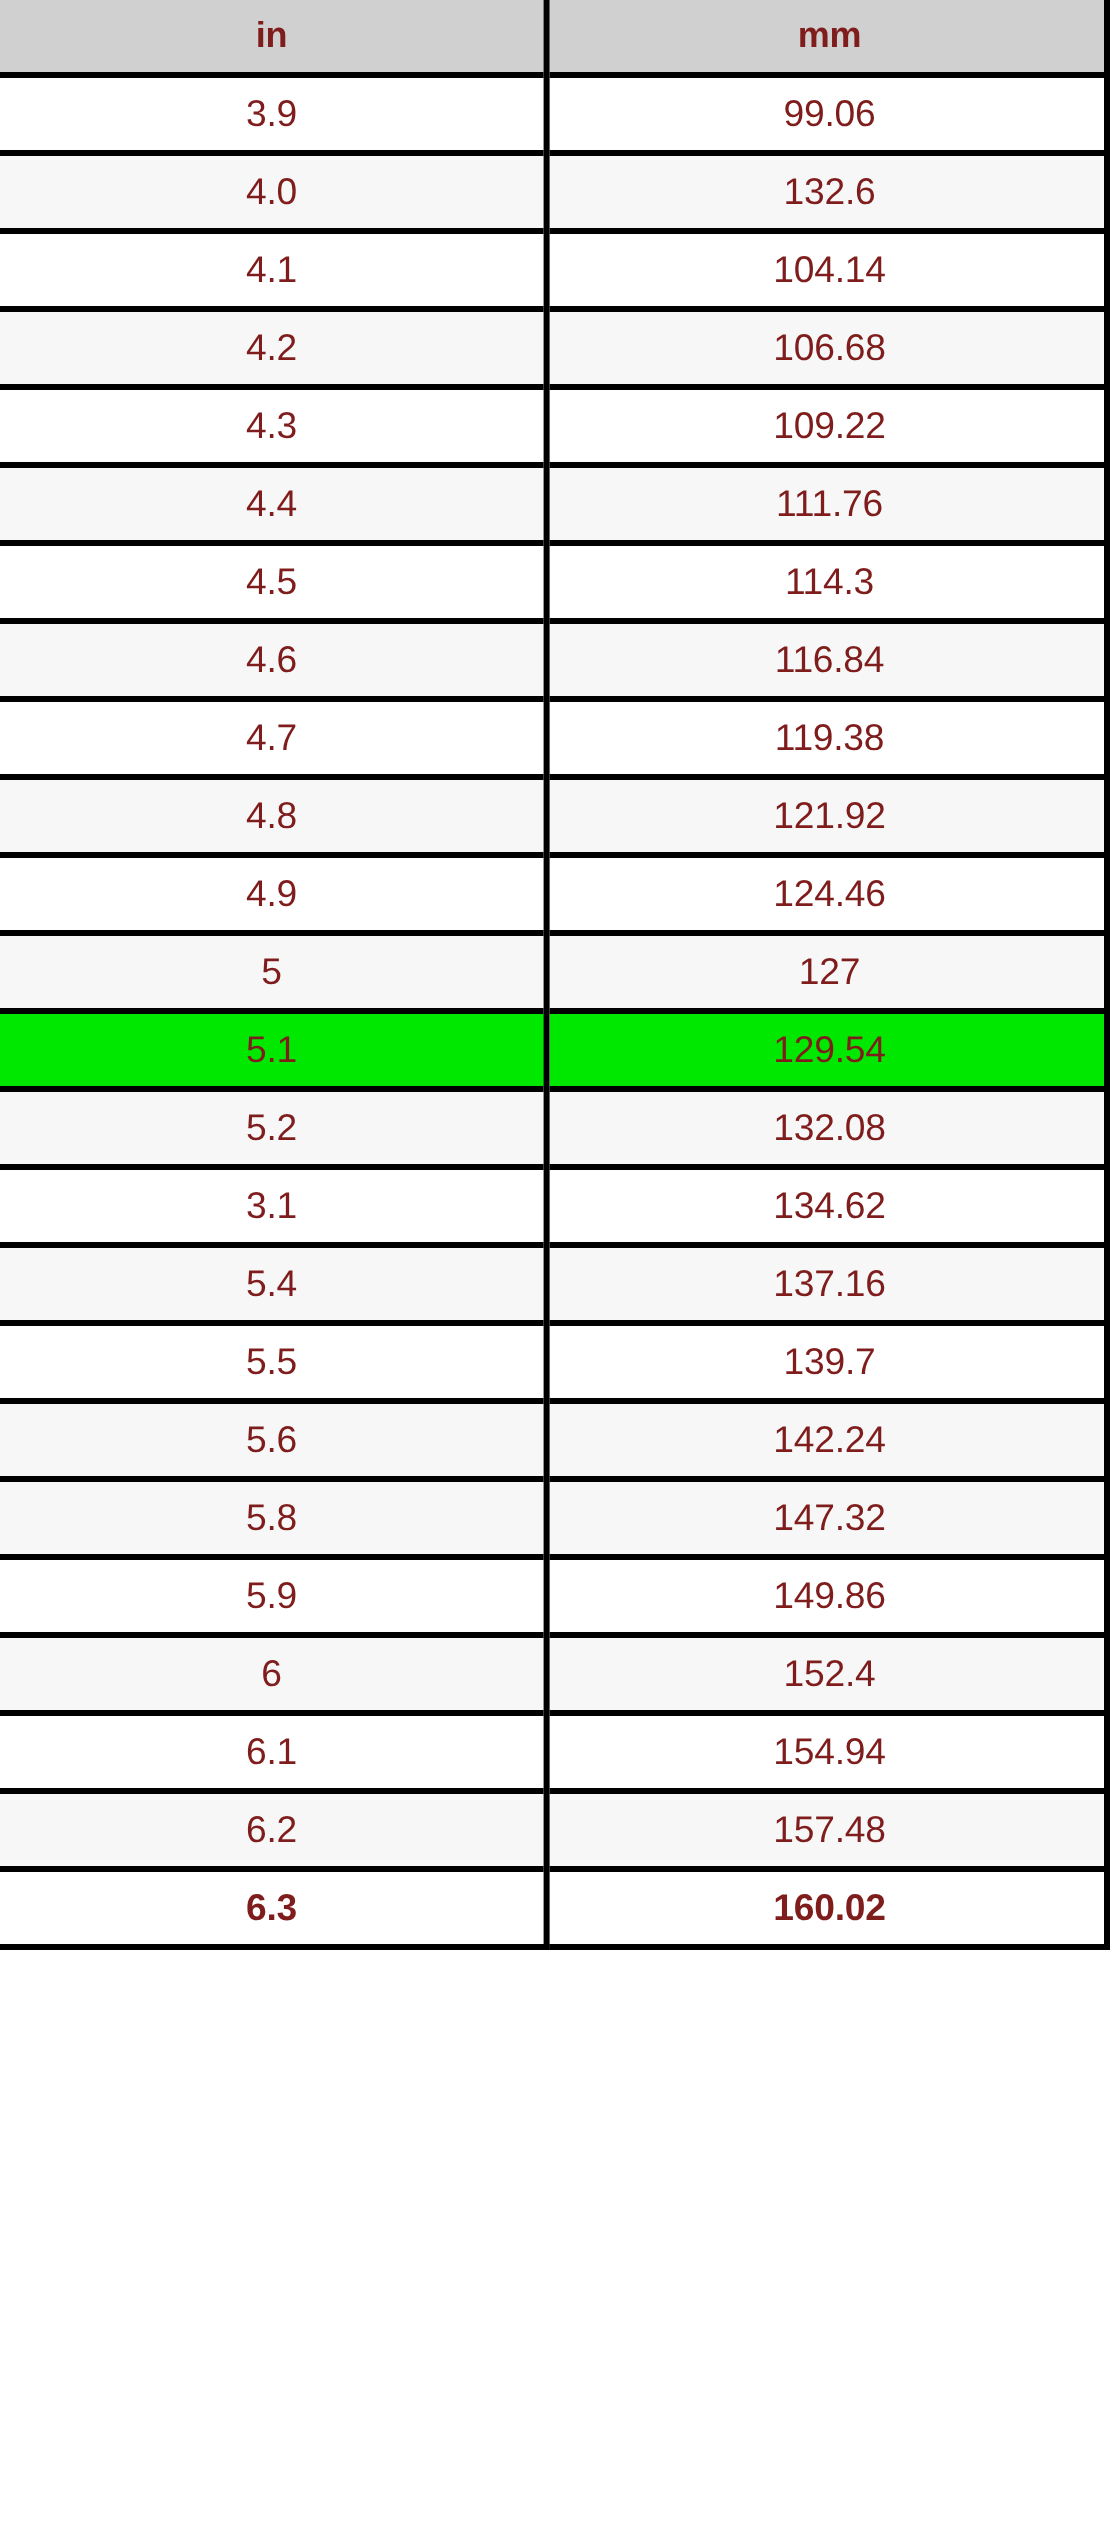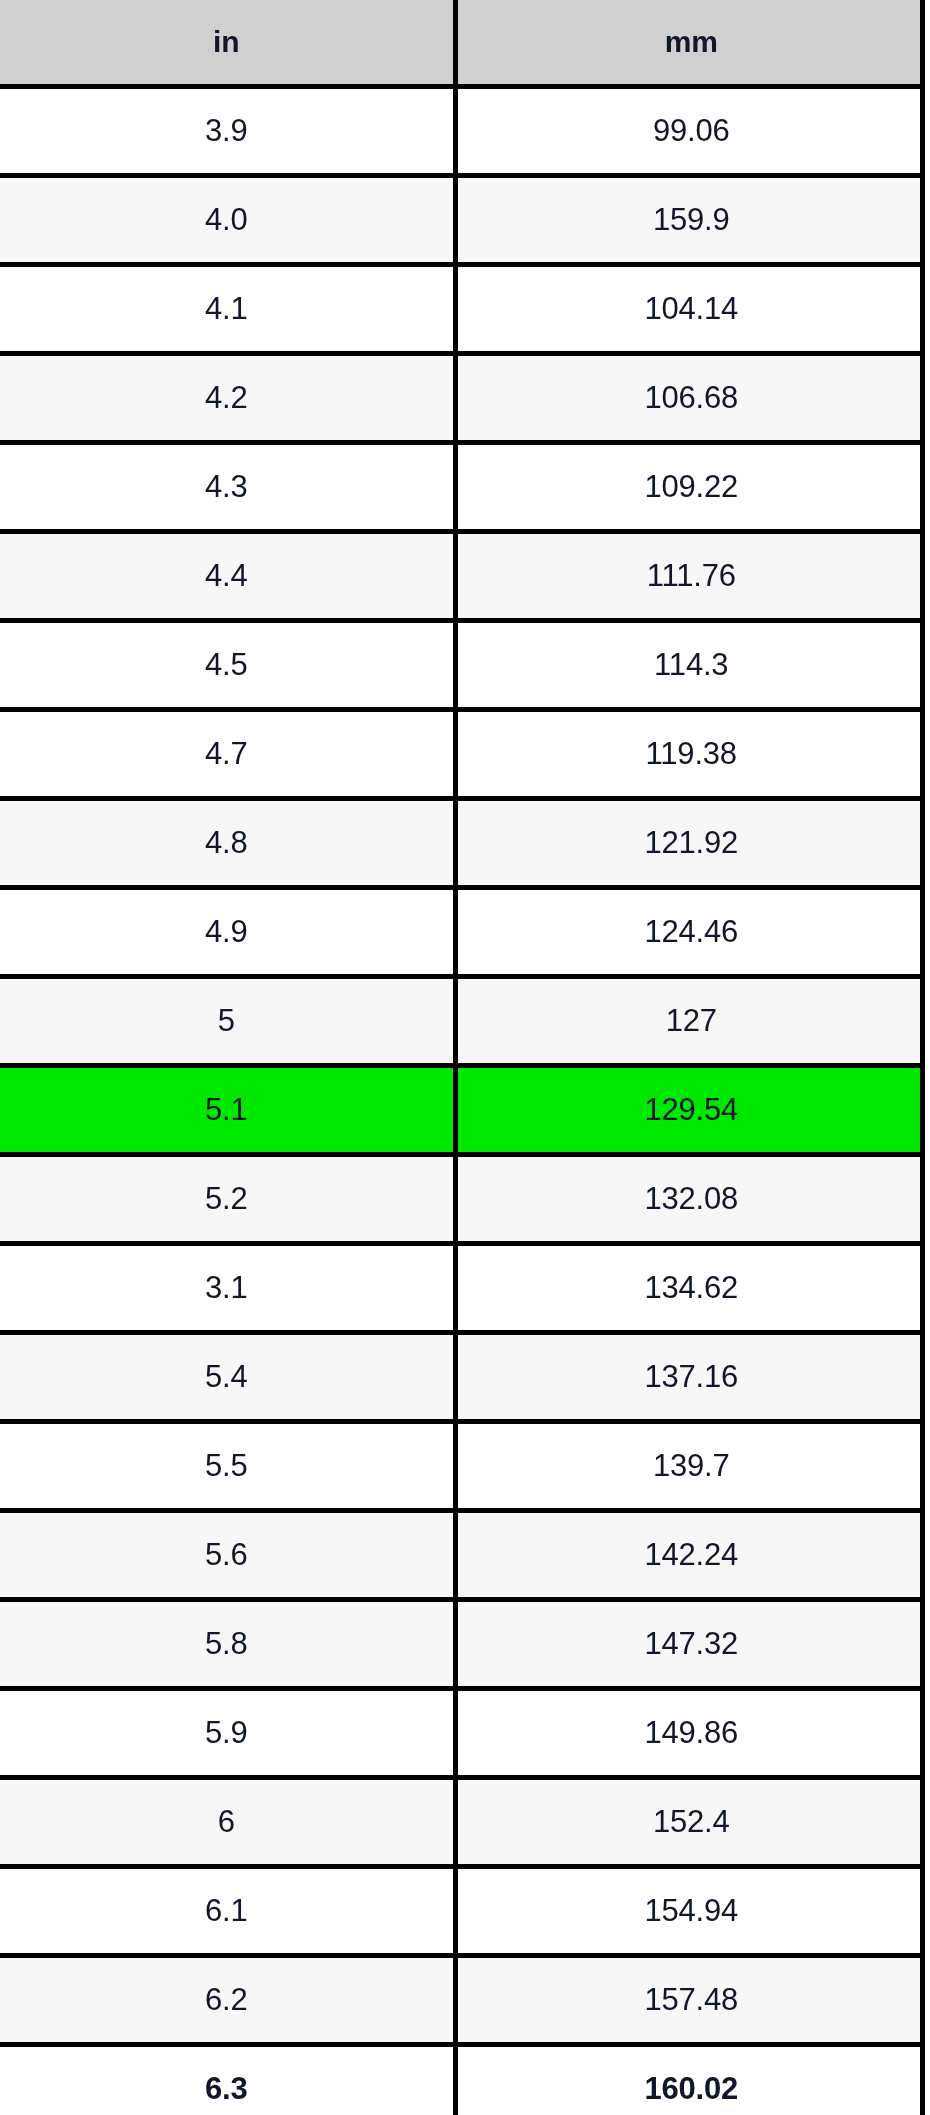--- a/index.html
+++ b/index.html
@@ -24,25 +24,25 @@
 
   
   col.col-from { width: 455px; }
   col.col-to   { width: 475px; }
 
   
   #conversion-table th,
   #conversion-table td {
     height: 60px;
     line-height: 60px;
-    padding: 12px;
+    padding: 0;
     text-align: center;
     vertical-align: middle;
     font-size: 31px;
-    color: #0f172a;
+    color: #7f1d1d;
     white-space: nowrap;
     overflow: hidden;
     font-stretch: condensed;
     letter-spacing: -0.2px;
   }
 
   
   #conversion-table th:first-child,
   #conversion-table td:first-child {
     border-right: 5px solid #000000;
@@ -88,41 +88,45 @@
       <th>mm</th>
     </tr>
   </thead>
   <tbody id="table-body">
       <tr class="row-odd">
         <td>3.9</td>
         <td>99.06</td>
       </tr>
       <tr class="row-even">
         <td>4.0</td>
-        <td>159.9</td>
+        <td>132.6</td>
       </tr>
       <tr class="row-odd">
         <td>4.1</td>
         <td>104.14</td>
       </tr>
       <tr class="row-even">
         <td>4.2</td>
         <td>106.68</td>
       </tr>
       <tr class="row-odd">
         <td>4.3</td>
         <td>109.22</td>
       </tr>
       <tr class="row-even">
         <td>4.4</td>
         <td>111.76</td>
       </tr>
       <tr class="row-odd">
         <td>4.5</td>
         <td>114.3</td>
+      </tr>
+      <tr class="row-even">
+        <td>4.6</td>
+        <td>116.84</td>
       </tr>
       <tr class="row-odd">
         <td>4.7</td>
         <td>119.38</td>
       </tr>
       <tr class="row-even">
         <td>4.8</td>
         <td>121.92</td>
       </tr>
       <tr class="row-odd">

